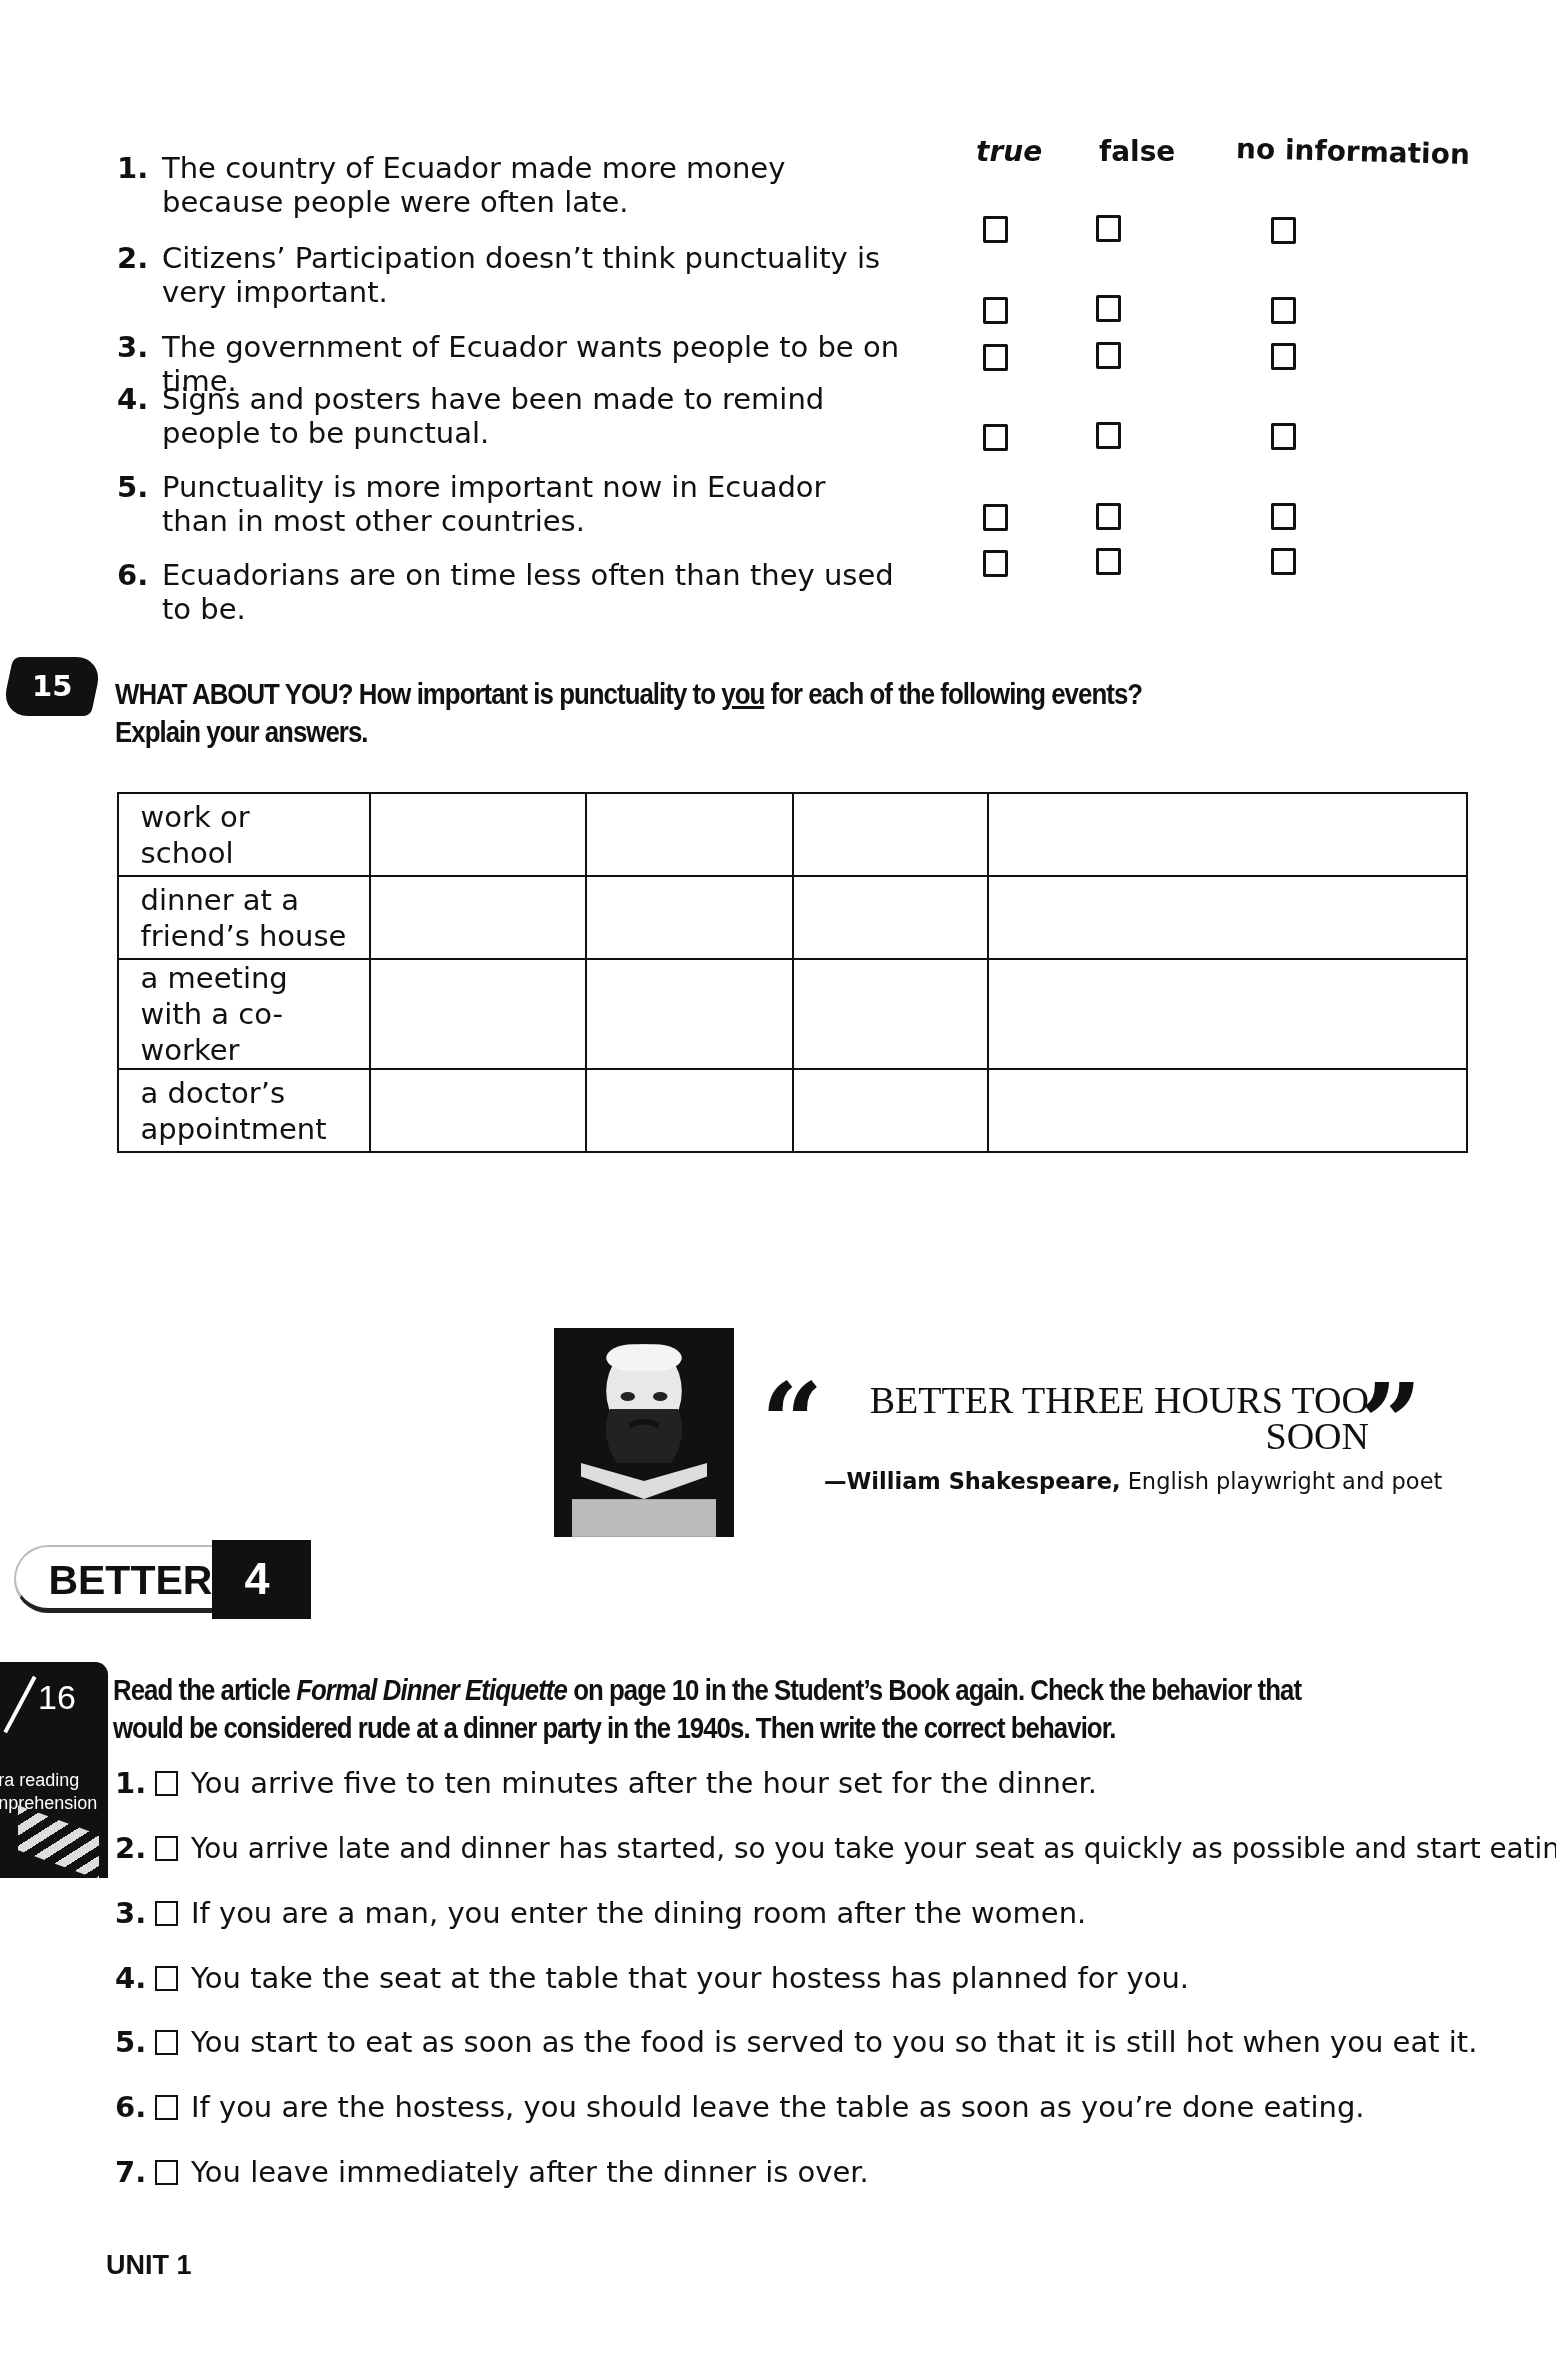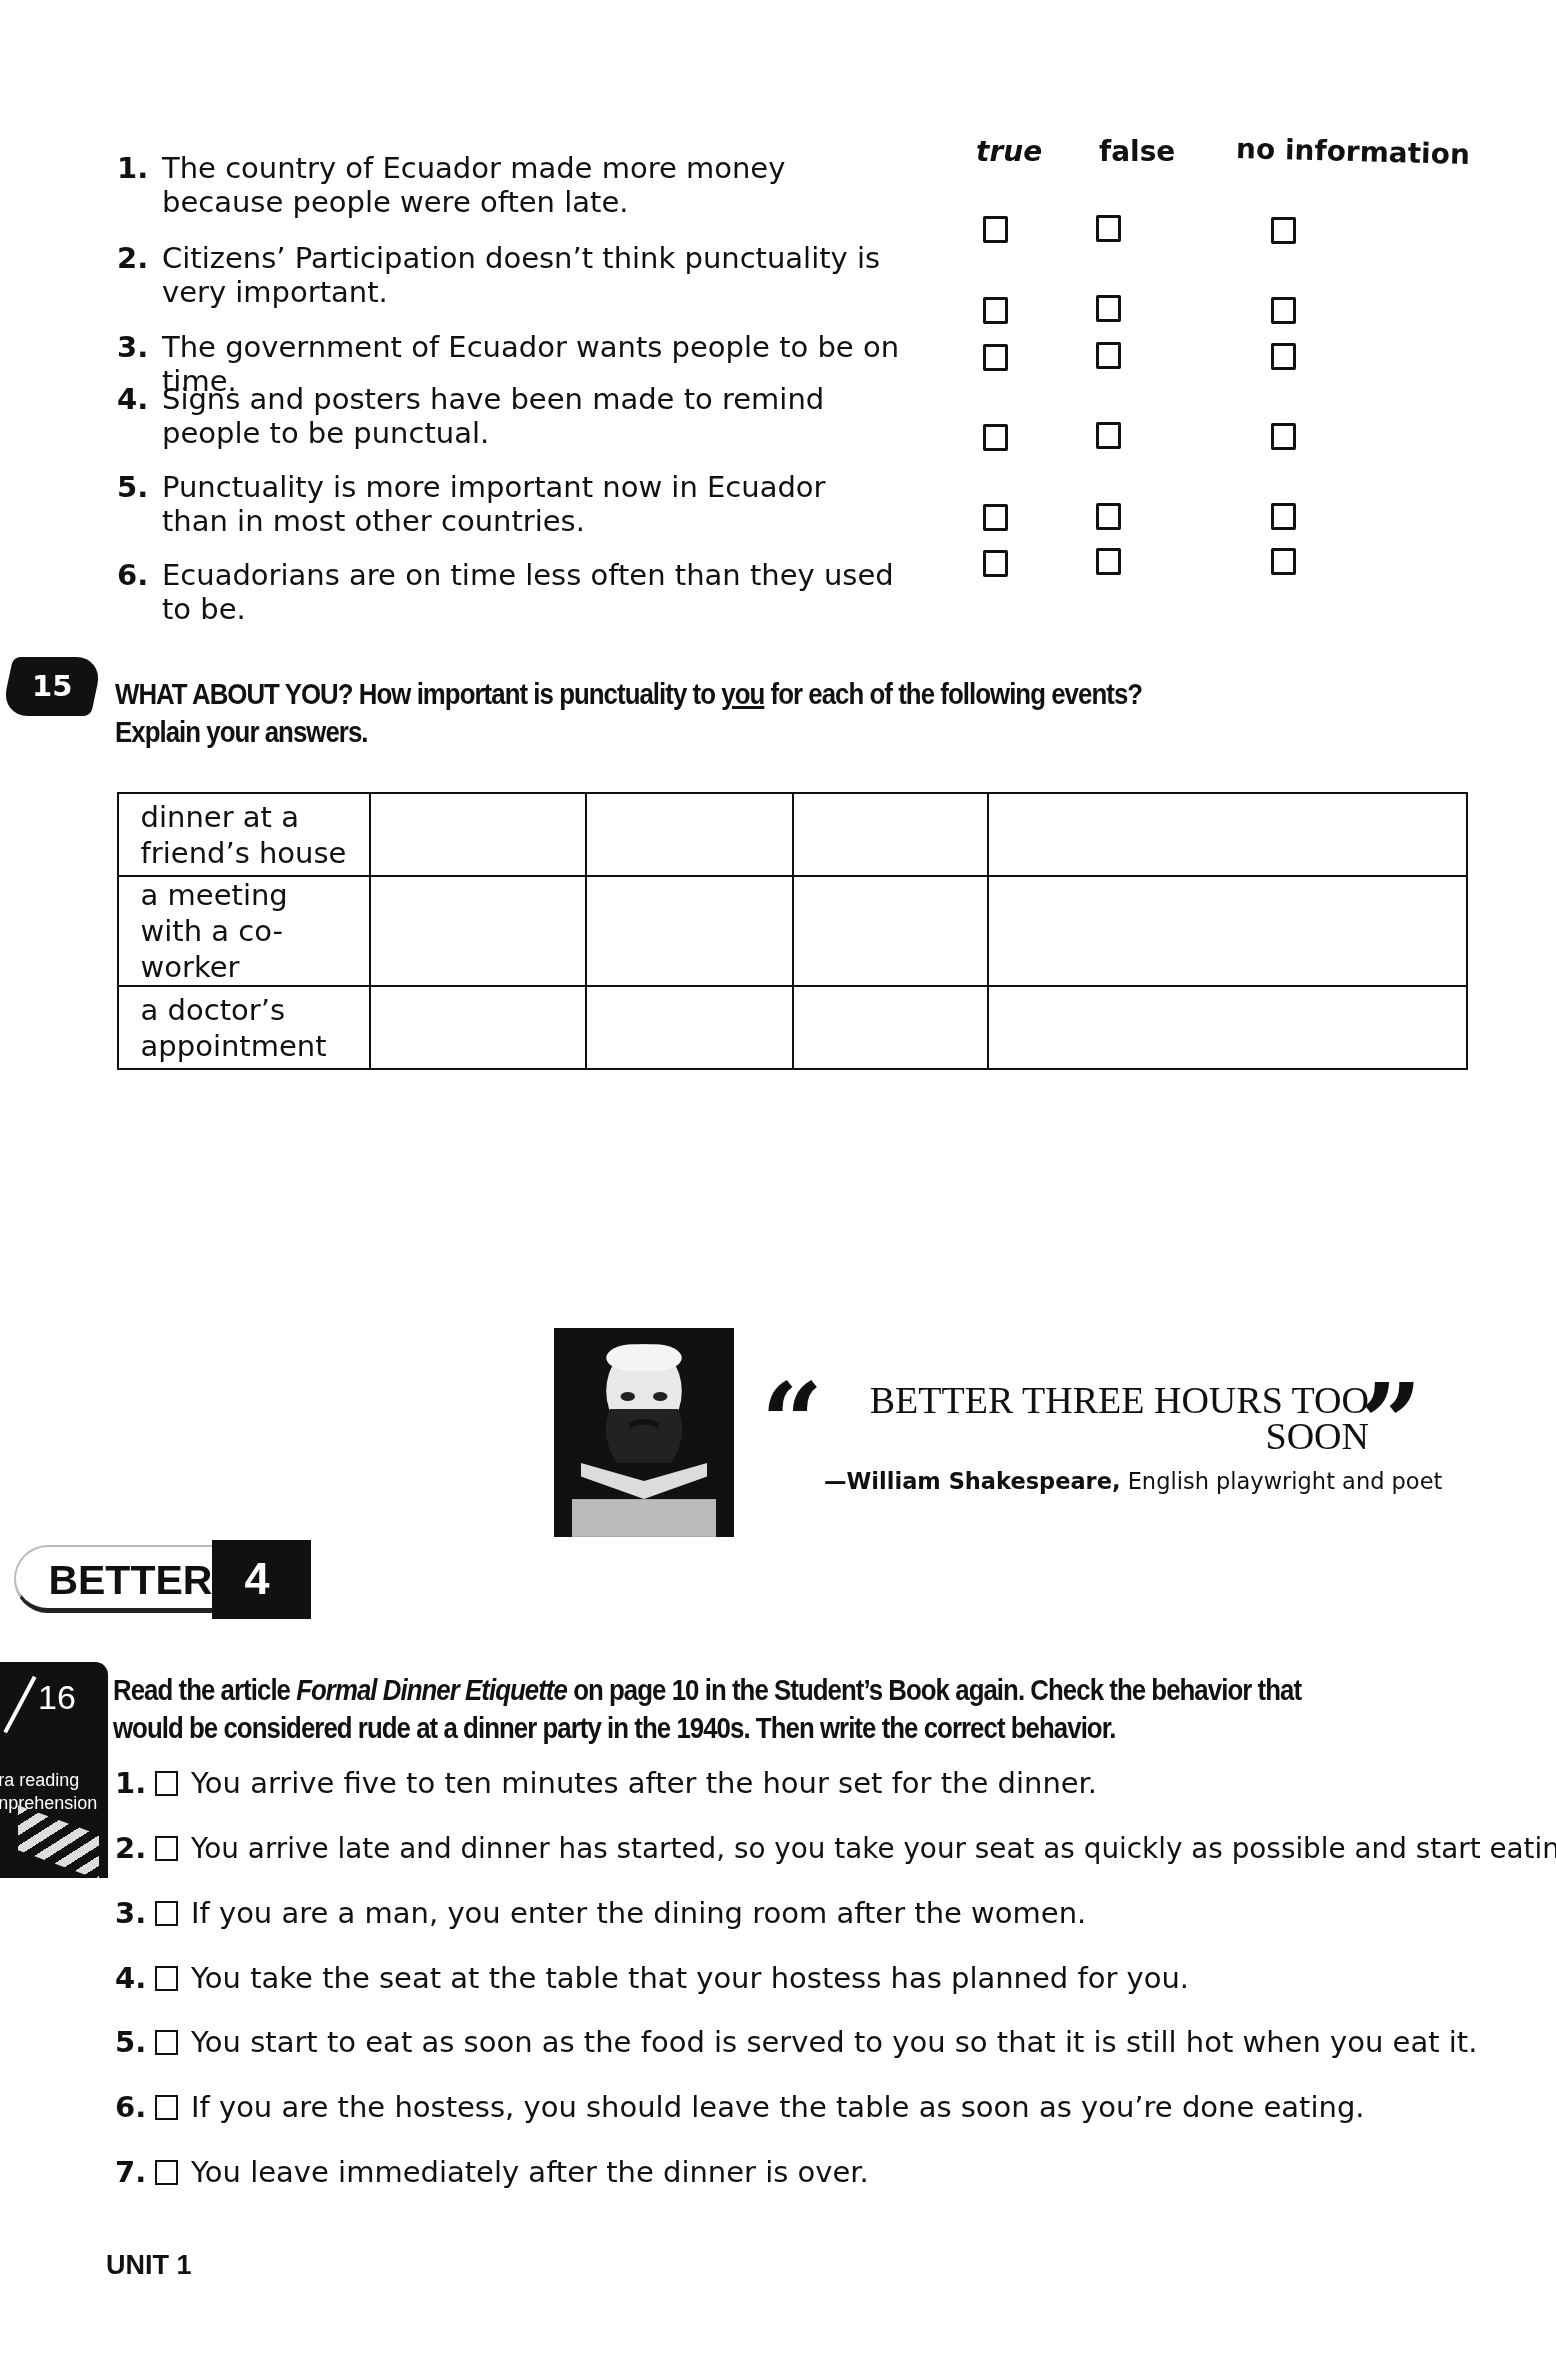--- a/index.html
+++ b/index.html
@@ -126,20 +126,27 @@
 
   <table class="ptable">
     <colgroup>
       <col style="width:252px">
         <col style="width:216px">
         <col style="width:207px">
         <col style="width:196px">
         <col style="width:479px">
     </colgroup>
     <tbody>
+    <tr class="body-row">
+      <td class="rowlab">work or school</td>
+      <td class="cell"></td>
+      <td class="cell"></td>
+      <td class="cell"></td>
+      <td class="cell"></td>
+    </tr>
     <tr class="body-row">
       <td class="rowlab">dinner at a friend’s house</td>
       <td class="cell"></td>
       <td class="cell"></td>
       <td class="cell"></td>
       <td class="cell"></td>
     </tr>
     <tr class="body-row">
       <td class="rowlab">a meeting with a co-worker</td>
       <td class="cell"></td>

